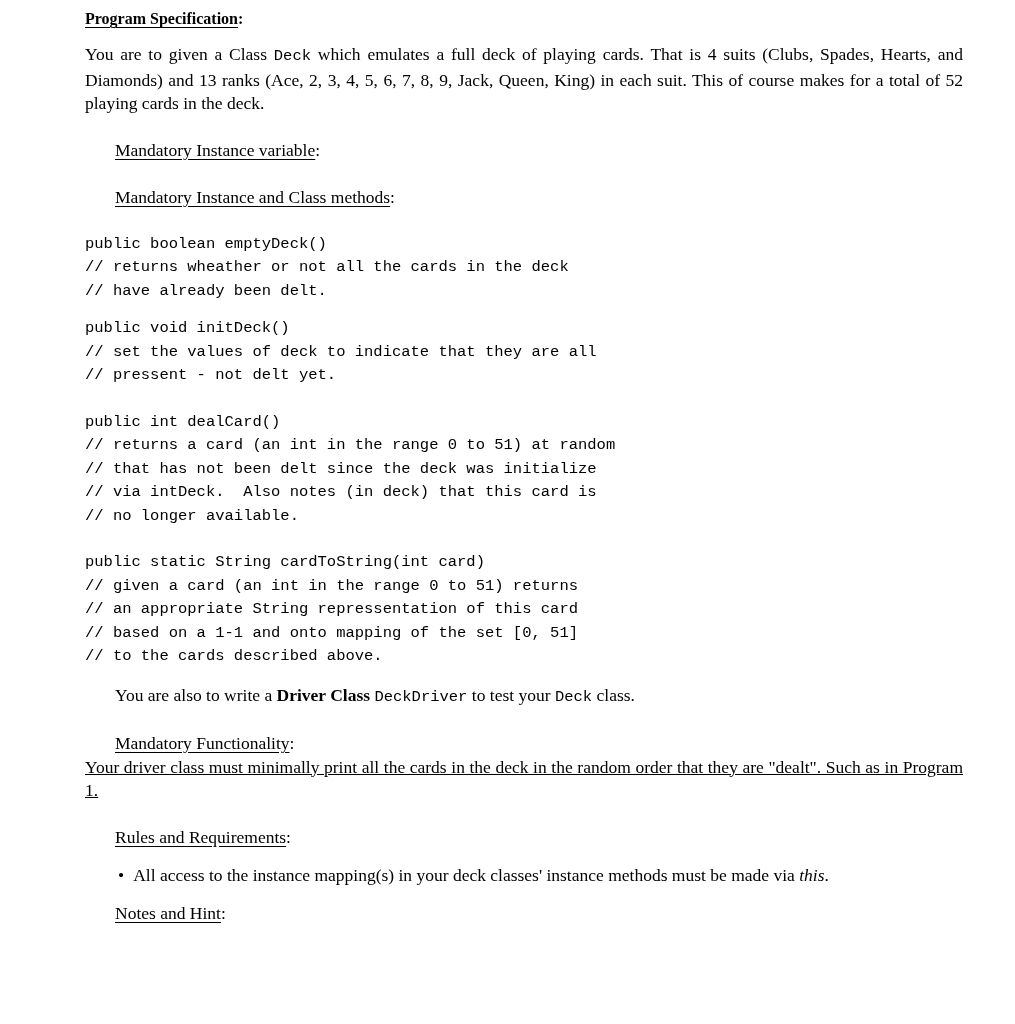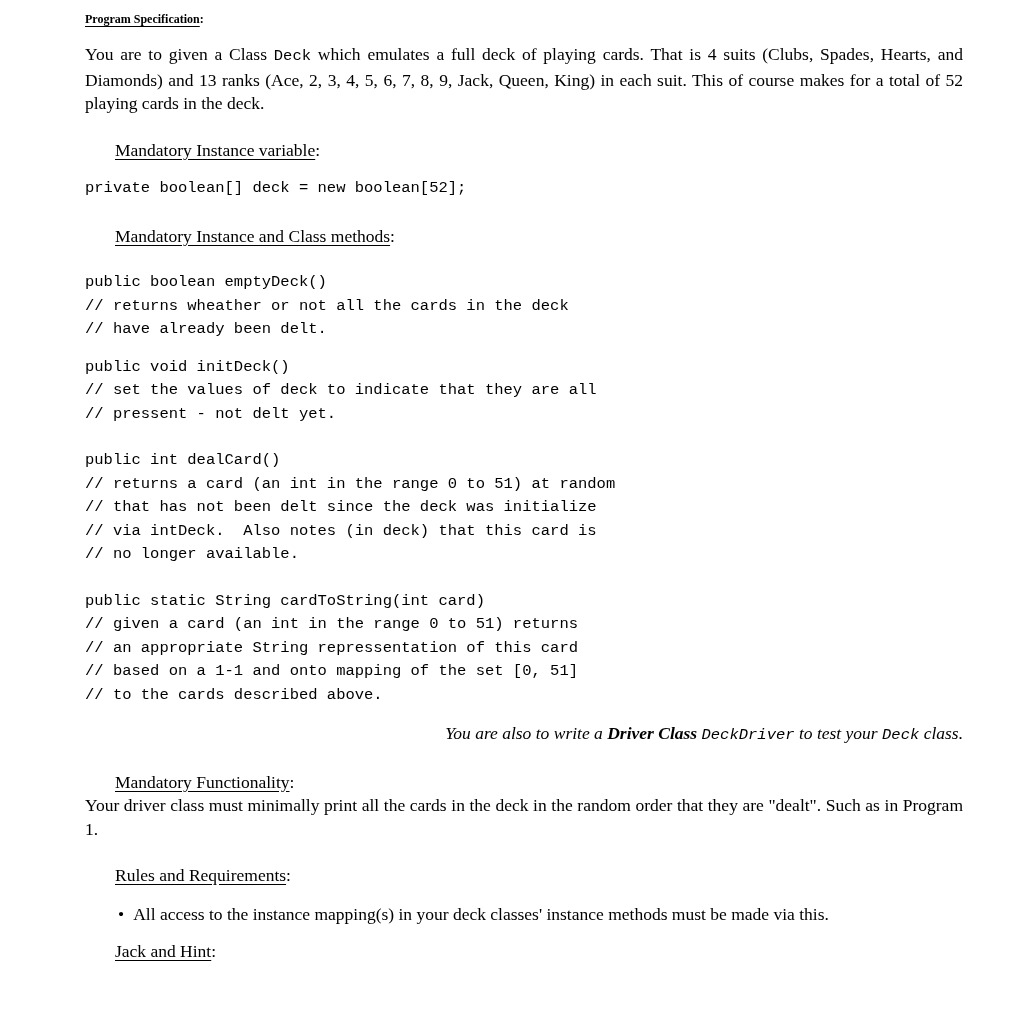--- a/index.html
+++ b/index.html
@@ -16,21 +16,21 @@
     box-sizing: border-box;
     width: 1015px;
     min-height: 1024px;
     padding: 6px 52px 40px 85px;
     font-family: "Liberation Serif", serif;
     font-size: 17.5px;
     line-height: 23.5px;
     background: #ffffff;
   }
   .title {
-    font-size: 12px;
+    font-size: 16px;
     font-weight: bold;
     margin: 0 0 11px 0;
     line-height: 26px;
   }
   .u {
     text-decoration: underline;
     text-underline-offset: 3px;
   }
   p.body-par {
     margin: 0;
@@ -54,51 +54,50 @@
   pre.codeblock {
     margin: 23px 0 0 0;
     line-height: 23.5px;
     white-space: pre;
   }
   pre.codeblock.first {
     margin-top: 14px;
   }
   p.driver-par {
     margin: 15px 0 0 30px;
-    text-align: right;
-    font-style: italic;
+    text-align: left;
   }
   p.func-par {
     margin: 0;
     text-align: justify;
+    text-decoration: underline;
   }
   p.bullet-item {
     margin: 15px 0 0 33px;
     text-align: left;
   }
   p.bullet-item .dot {
     display: inline-block;
     margin-right: 9px;
   }
   .bold { font-weight: bold; }
-  .italic { }
+  .italic { font-style: italic; }
   .subheading.notes { margin-top: 14px; }
 </style>
 </head>
 <body>
 
 <div class="page">
 
   <h1 class="title"><span class="u">Program Specification</span><span>:</span></h1>
 
   <p class="body-par"><span>You are to given a Class </span><code class="inline">Deck</code><span> which emulates a full deck of playing cards. That is 4 suits (Clubs, Spades, Hearts, and Diamonds) and 13 ranks (Ace, 2, 3, 4, 5, 6, 7, 8, 9, Jack, Queen, King) in each suit. This of course makes for a total of 52 playing cards in the deck.</span></p>
 
   <div class="subheading"><span class="u">Mandatory Instance variable</span><span>:</span></div>
 
-  <pre class="codeline">private boolean[] deck = new boolean[52];</pre>
 
   <div class="subheading tight"><span class="u">Mandatory Instance and Class methods</span><span>:</span></div>
 
   <pre class="codeblock">public boolean emptyDeck()
 // returns wheather or not all the cards in the deck
 // have already been delt.</pre>
 
   <pre class="codeblock first">public void initDeck()
 // set the values of deck to indicate that they are all
 // pressent - not delt yet.</pre>
@@ -118,15 +117,15 @@
   <p class="driver-par"><span>You are also to write a </span><span class="bold">Driver Class</span><span> </span><code class="inline">DeckDriver</code><span> to test your </span><code class="inline">Deck</code><span> class.</span></p>
 
   <div class="subheading"><span class="u">Mandatory Functionality</span><span>:</span></div>
 
   <p class="func-par">Your driver class must minimally print all the cards in the deck in the random order that they are "dealt". Such as in Program 1.</p>
 
   <div class="subheading"><span class="u">Rules and Requirements</span><span>:</span></div>
 
   <p class="bullet-item"><span class="dot">•</span><span>All access to the instance mapping(s) in your deck classes' instance methods must be made via </span><span class="italic">this</span><span>.</span></p>
 
-  <div class="subheading notes"><span class="u">Jack and Hint</span><span>:</span></div>
+  <div class="subheading notes"><span class="u">Notes and Hint</span><span>:</span></div>
 
 </div>
 
 </body></html>

